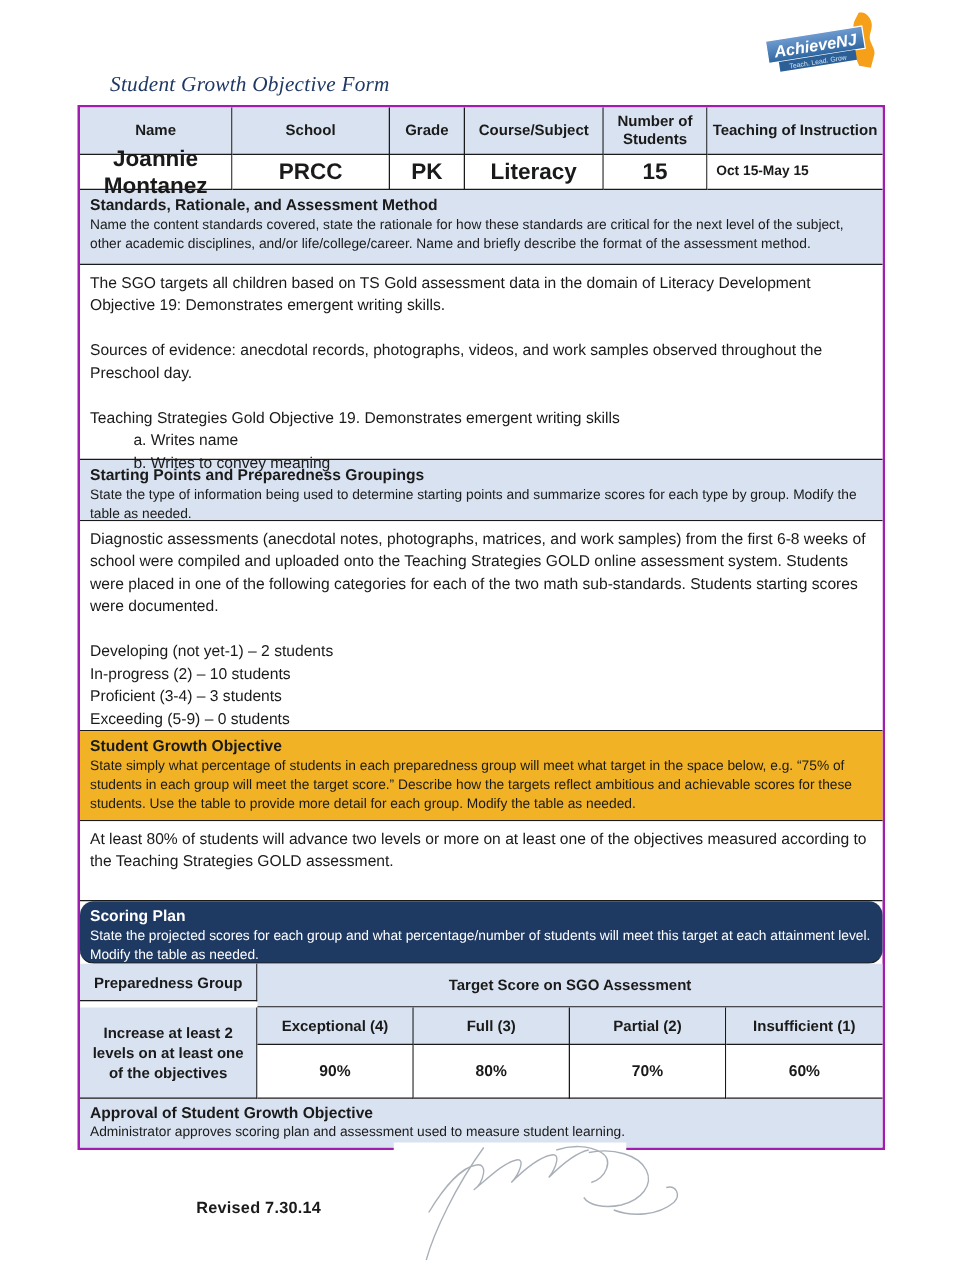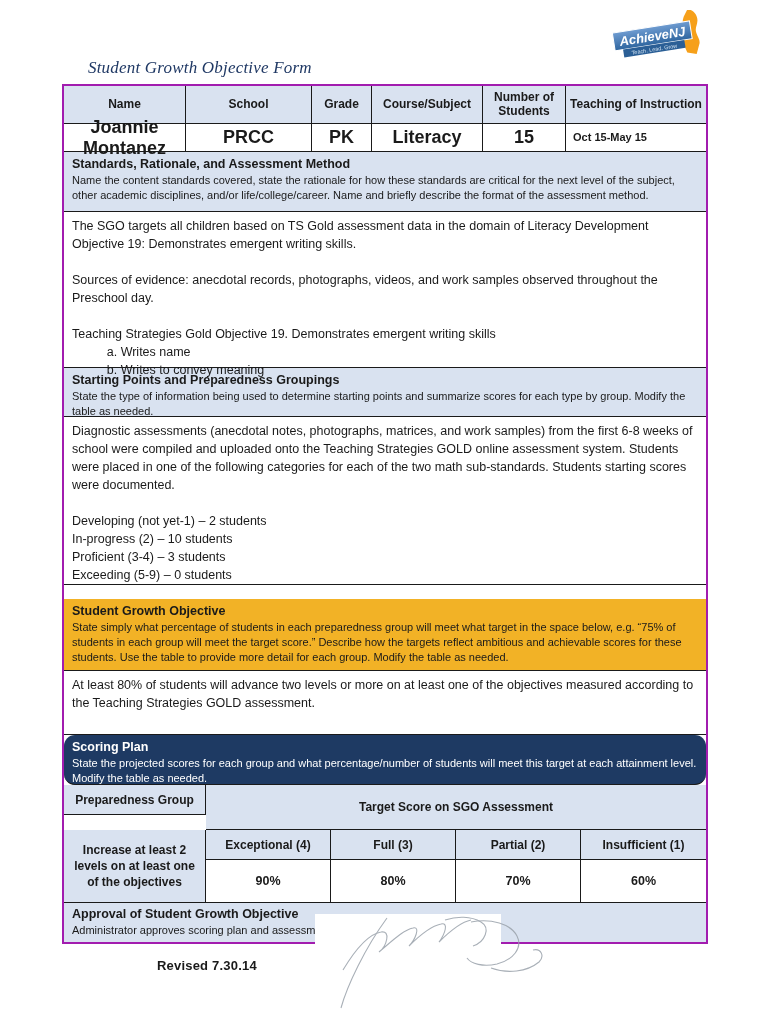--- a/index.html
+++ b/index.html
@@ -30,21 +30,21 @@
     padding:2px 4px; line-height:1.15;
   }
   .info-cell:nth-child(6n) { border-right:none; }
   .info-head { height:38px; background:#d9e2f0; font-weight:bold; font-size:12px; }
   .info-val  { height:28px; font-weight:600; font-size:18px; background:#ffffff; }
   .info-val.small { font-size:11px; justify-content:flex-start; text-align:left; padding-left:7px; }
 
   
   .sec-head { padding:4px 8px 5px 8px; border-bottom:1px solid #1a1a1a; }
   .sec-head.blue { background:#d9e2f0; }
-  .sec-head.gold { background:#f2b226;margin-top:14px; }
+  .sec-head.gold { background:#f2b226; }
   .sec-head.navy { background:#1e3a63; color:#ffffff; }
   .sec-title { font-weight:bold; font-size:12.5px; line-height:17px; }
   .sec-desc  { font-size:11px; line-height:15px; }
   .sec-body  {
     background:#ffffff; border-bottom:1px solid #1a1a1a;
     padding:5px 8px; font-size:12.5px; line-height:18px; white-space:pre-wrap;
   }
   .body-standards { height:156px; }
   .body-starting  { height:168px; }
   .body-sgo       { height:64px; }
@@ -54,21 +54,21 @@
   .head-scoring   { height:50px;border-radius:11px; }
 
   
   .score-grid { display:grid; grid-template-columns:142px repeat(4, 1fr); }
   .score-cell {
     border-right:1px solid #1a1a1a; border-bottom:1px solid #1a1a1a;
     display:flex; align-items:center; justify-content:center; text-align:center;
     padding:2px 6px;
   }
   .score-c1 { grid-column:1; height:30px; background:#d9e2f0; font-weight:bold; font-size:12px; }
-  .score-span { grid-column:2 / 6; height:45px; background:#d9e2f0; font-weight:bold; font-size:12px; border-right:none; }
+  .score-span { grid-column:2 / 6; height:35px; background:#d9e2f0; font-weight:bold; font-size:12px; border-right:none; }
   .score-label { grid-column:1; grid-row:2 / 4; background:#d9e2f0; font-weight:bold; font-size:12px; line-height:16px; }
   .score-level { grid-row:2; height:30px; background:#d9e2f0; font-weight:bold; font-size:12px; }
   .score-value { grid-row:3; height:43px; background:#ffffff; font-weight:600; font-size:12.5px; }
   .score-level:nth-of-type(7), .score-value:last-child { border-right:none; }
   .no-rb { border-right:none; }
 
   
   .approval { background:#d9e2f0; padding:3px 8px 4px 8px; }
   .approval .sec-title { font-size:12.5px; }
   .approval .sec-desc { font-size:11px; line-height:15px; }

